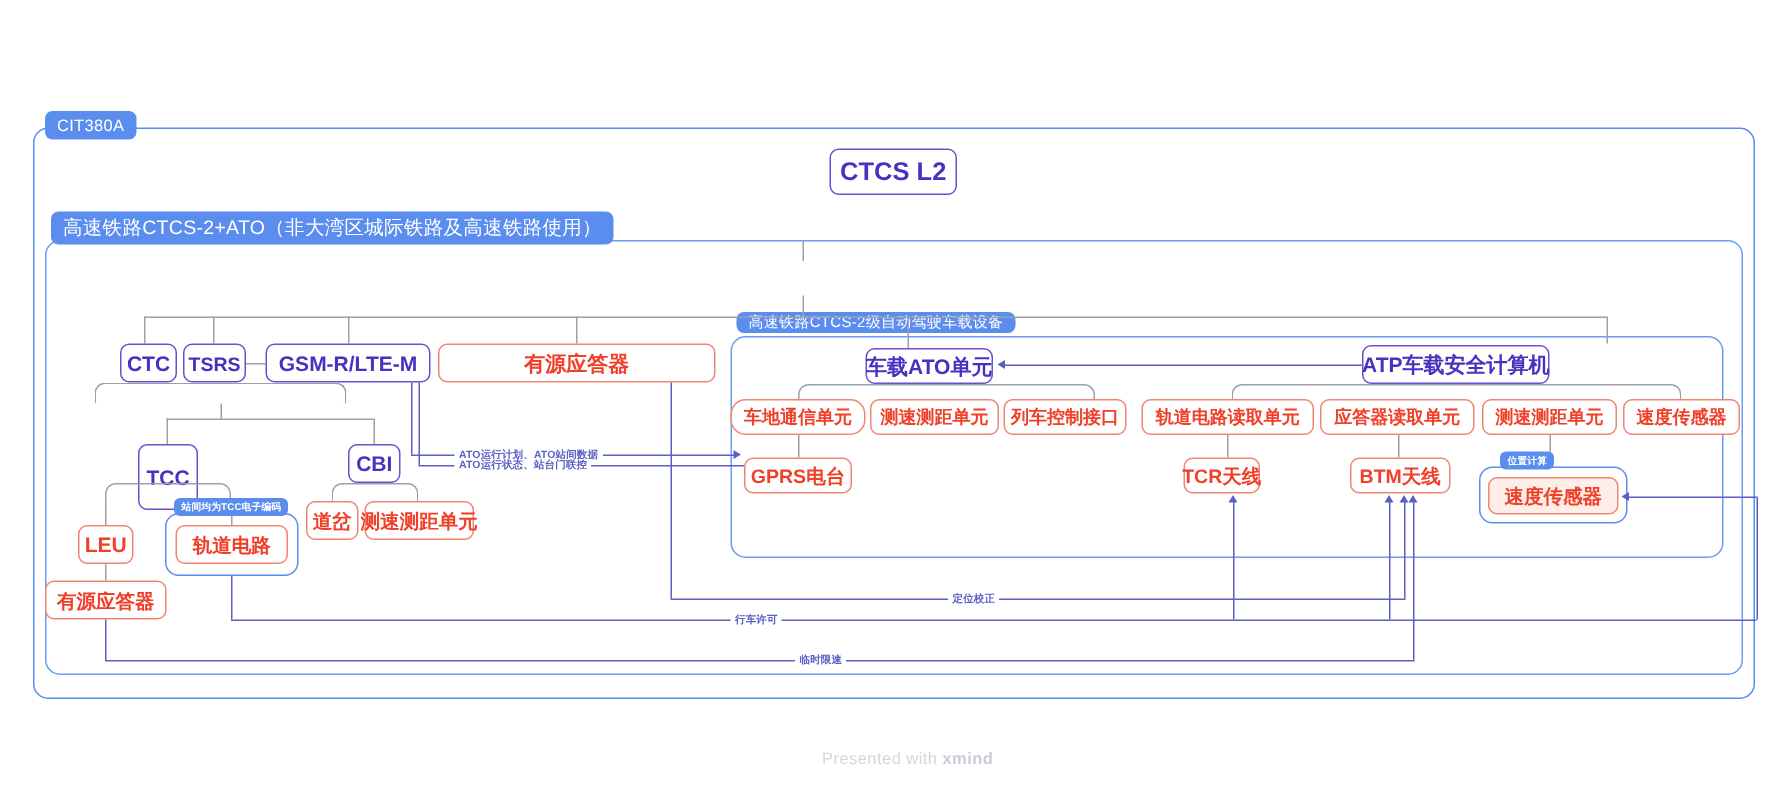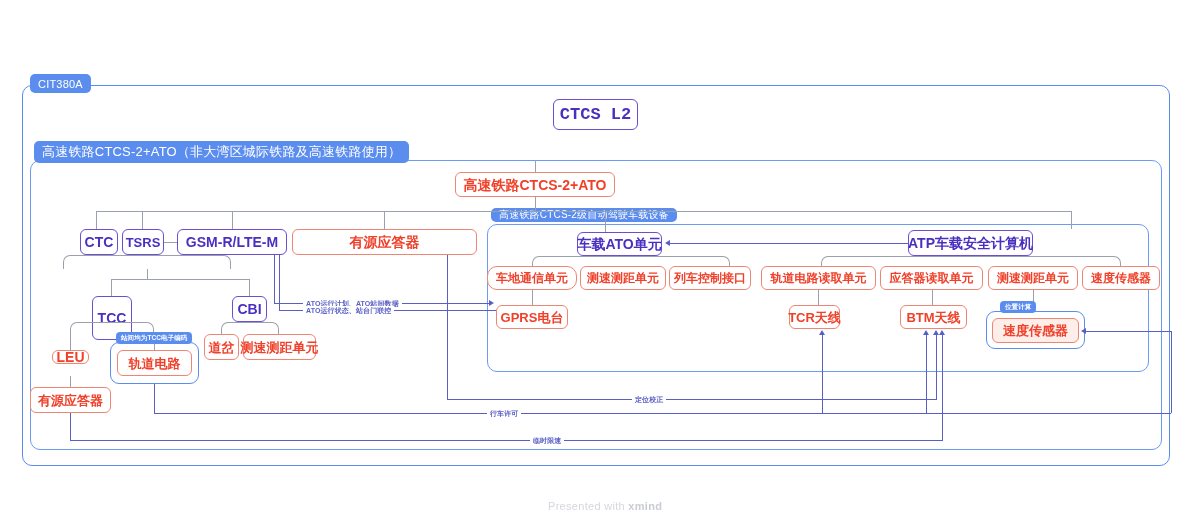--- a/index.html
+++ b/index.html
@@ -80,21 +80,21 @@
   }
   .node.red {
     border: 1.4px solid #ef8573;
     color: #f0402a;
   }
   .node.redfill {
     border: 1.4px solid #ef8573;
     color: #f0402a;
     background: #fdeeea;
   }
-  .node.bigtitle { font-size: 17px; font-family: Liberation Mono, monospace; }
+  .node.bigtitle { font-size: 17px; }
   .node.f14 { font-size: 14px; }
   .node.f13 { font-size: 13px; }
   .node.f12 { font-size: 12px; }
 
   
   .hl-wrap {
     position: absolute;
     border: 1.6px solid #5b8def;
     border-radius: 9px;
     background: transparent;
@@ -174,21 +174,20 @@
   <div class="container lvl2" style="left:30px; top:160px; width:1132px; height:290px;"></div>
   <div class="ctab t-hsr" style="left:34px; top:141px;">高速铁路CTCS-2+ATO（非大湾区城际铁路及高速铁路使用）</div>
 
   <div class="container lvl3" style="left:487px; top:224px; width:662px; height:148px;"></div>
   <div class="ctab t-onboard" style="left:491px; top:208px;">高速铁路CTCS-2级自动驾驶车载设备</div>
 
   <div class="node purple bigtitle" style="left:553px; top:99px; width:85px; height:31px;">CTCS L2</div>
 
   <div class="ln v" style="left:535px; top:160px; height:14px;"></div>
 
-  <div class="node red f14" style="left:455px; top:172px; width:160px; height:25px;">高速铁路CTCS-2+ATO</div>
 
   <div class="ln v" style="left:535px; top:197px; height:14px;"></div>
   <div class="ln h" style="left:96px; top:211px; width:975px;"></div>
 
   <div class="ln v" style="left:96px; top:211px; height:18px;"></div>
   <div class="ln v" style="left:142px; top:211px; height:18px;"></div>
   <div class="ln v" style="left:232px; top:211px; height:18px;"></div>
   <div class="ln v" style="left:384px; top:211px; height:18px;"></div>
   <div class="ln v" style="left:605px; top:211px; height:13px;"></div>
   <div class="ln v" style="left:1071px; top:211px; height:18px;"></div>
@@ -210,21 +209,21 @@
   <div class="node purple f14" style="left:232px; top:296px; width:35px; height:26px;">CBI</div>
 
   <div class="elbow" style="left:70px; top:322px; width:84px; height:14px;"></div>
   <div class="ln v" style="left:70px; top:336px; height:14px;"></div>
   <div class="ln v" style="left:154px; top:336px; height:14px;"></div>
 
   <div class="elbow" style="left:221px; top:322px; width:58px; height:14px;"></div>
   <div class="ln v" style="left:221px; top:336px; height:10px;"></div>
   <div class="ln v" style="left:279px; top:336px; height:10px;"></div>
 
-  <div class="node red f14" style="left:52px; top:350px; width:37px; height:14px;">LEU</div>
+  <div class="node red f14" style="left:52px; top:350px; width:37px; height:26px;">LEU</div>
 
   <div class="hl-wrap" style="left:110px; top:342px; width:89px; height:42px;"></div>
   <div class="notetag" style="left:116px; top:332px;">站间均为TCC电子编码</div>
   <div class="node red f13" style="left:117px; top:350px; width:75px; height:26px;">轨道电路</div>
 
   <div class="node red f13" style="left:204px; top:334px; width:35px; height:26px;">道岔</div>
   <div class="node red f13" style="left:243px; top:334px; width:73px; height:26px;">测速测距单元</div>
 
   <div class="ln v" style="left:70px; top:376px; height:11px;"></div>
   <div class="node red f13" style="left:30px; top:387px; width:81px; height:26px;">有源应答器</div>

